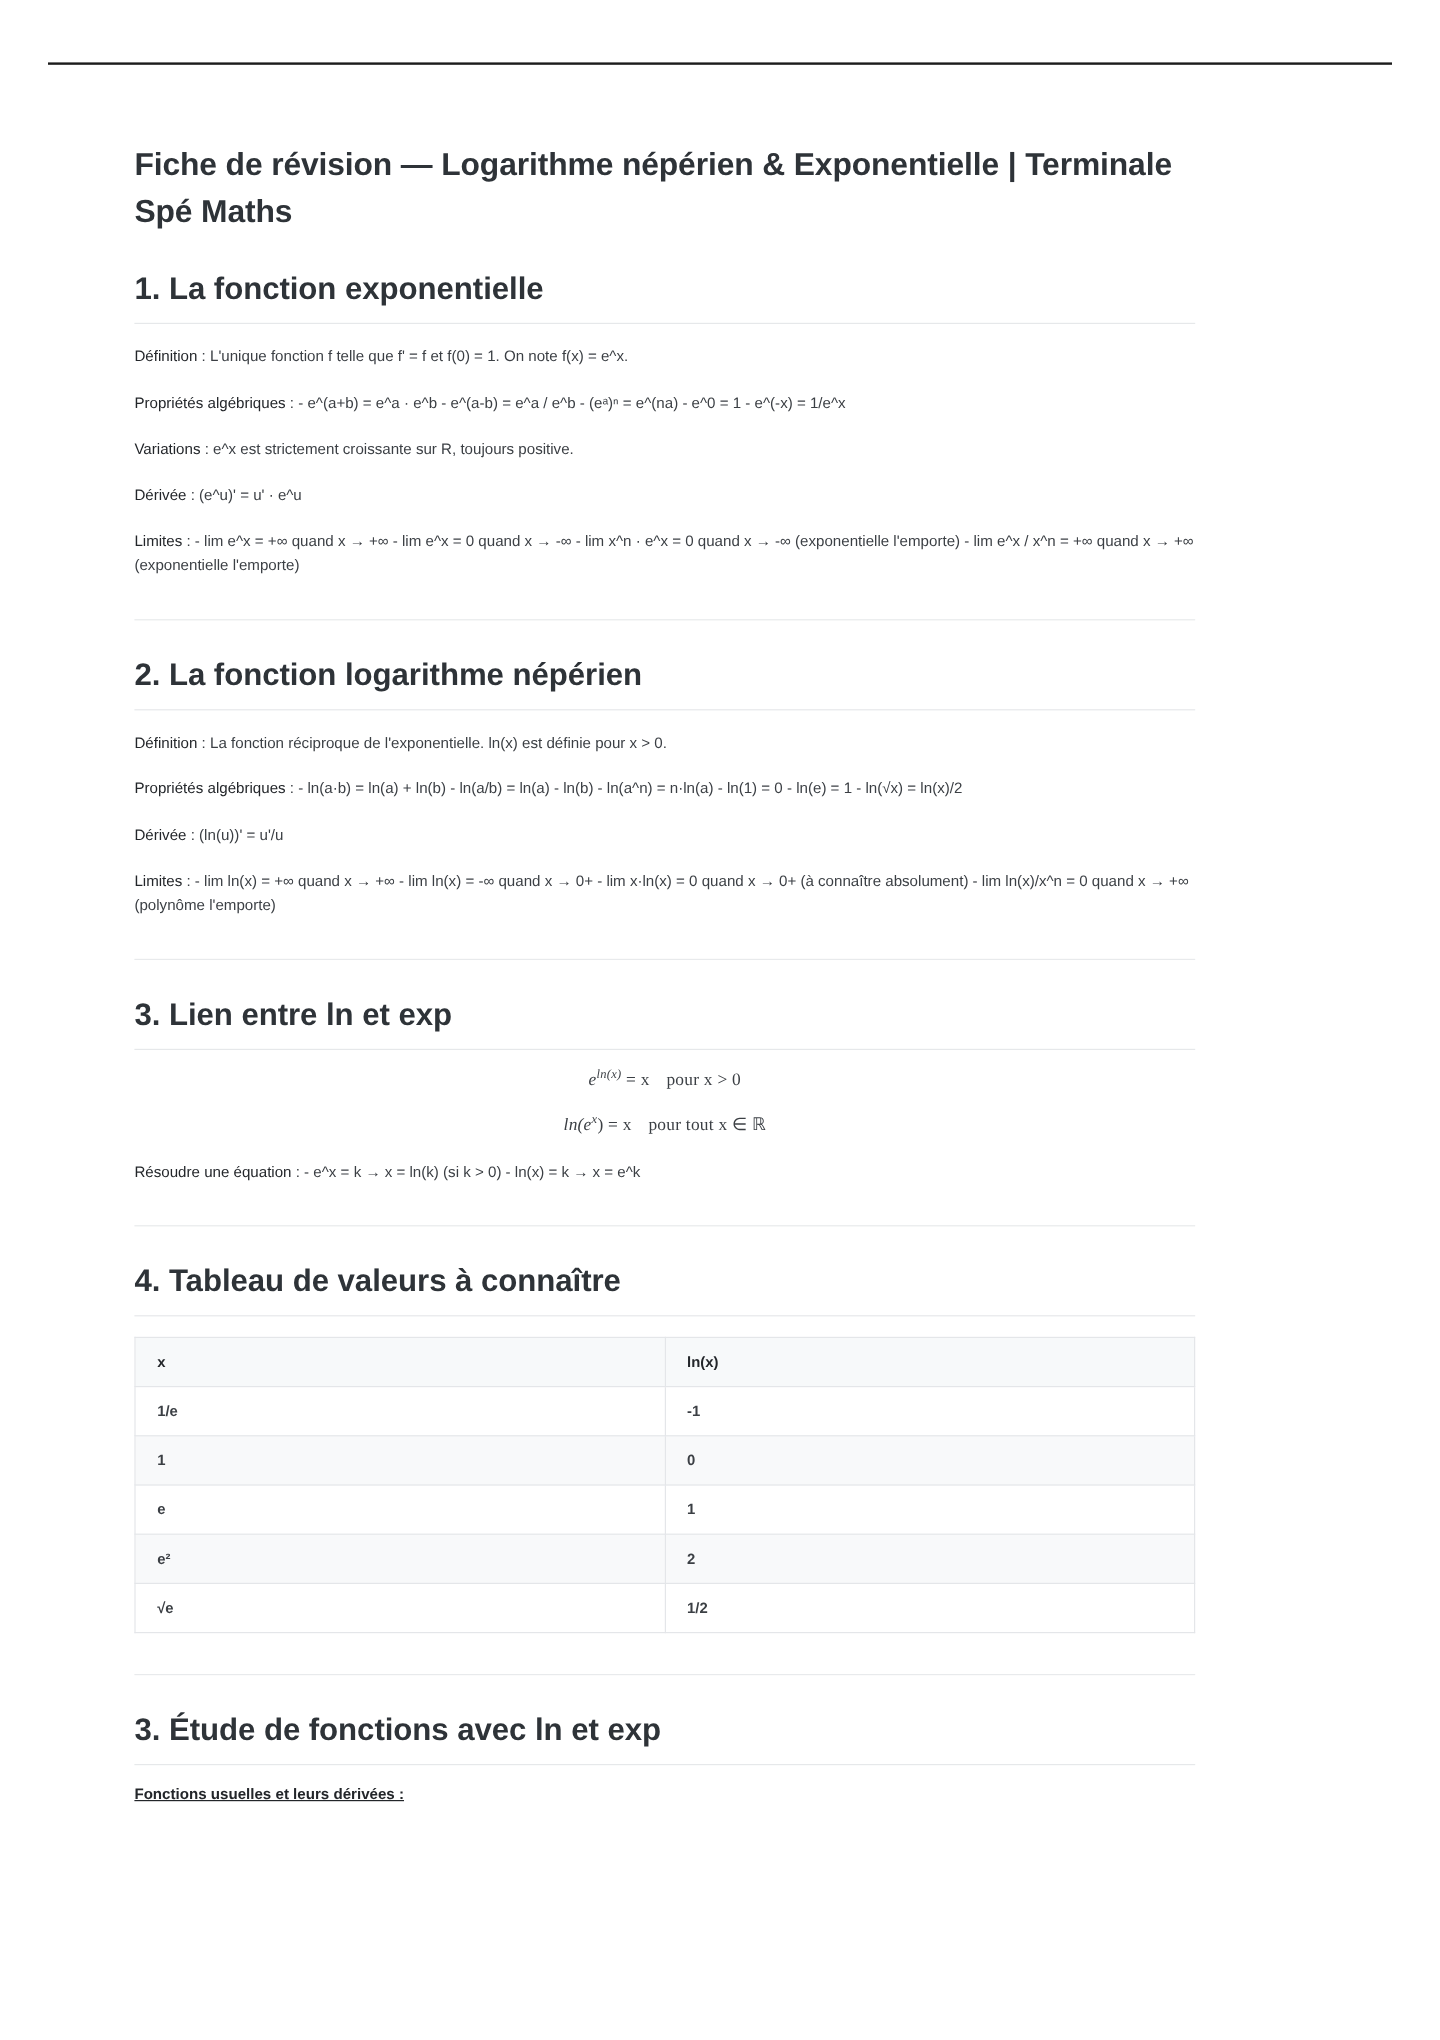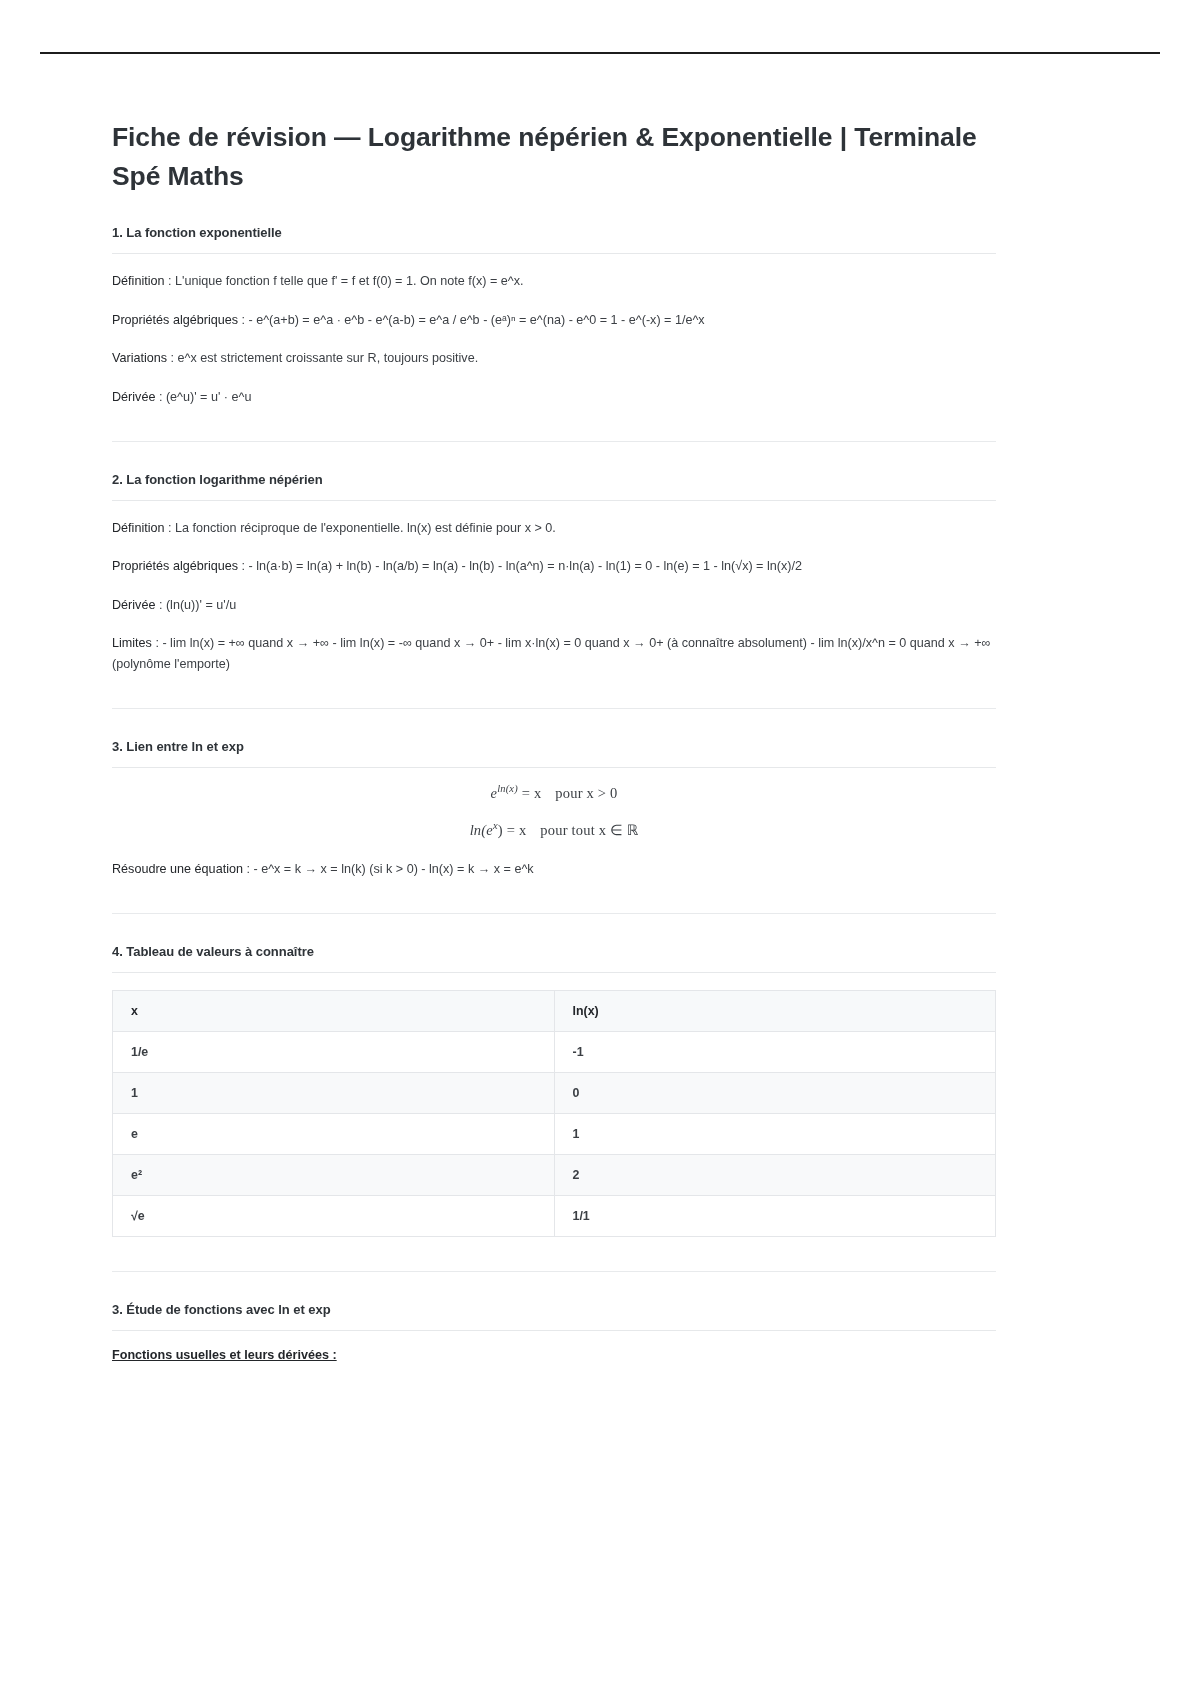--- a/index.html
+++ b/index.html
@@ -48,21 +48,21 @@
     color: #2e3338;
     margin: 0 0 30px 0;
     letter-spacing: -0.1px;
   }
 
   section.sec {
     margin: 0;
   }
 
   h2.sec-title {
-    font-size: 13px;
+    font-size: 26px;
     font-weight: 700;
     color: #2e3338;
     margin: 0 0 13px 0;
     letter-spacing: -0.05px;
   }
 
   .sec-rule {
     border: 0;
     border-top: 1px solid #e6e8ea;
     margin: 0 0 17px 0;
@@ -153,20 +153,21 @@
 
     <h1 class="doc-title">Fiche de révision — Logarithme népérien &amp; Exponentielle | Terminale Spé Maths</h1>
 
     <section class="sec">
       <h2 class="sec-title">1. La fonction exponentielle</h2>
       <hr class="sec-rule">
       <p class="line"><b>Définition</b><span> : L'unique fonction f telle que f' = f et f(0) = 1. On note f(x) = e^x.</span></p>
       <p class="line"><b>Propriétés algébriques</b><span> : - e^(a+b) = e^a · e^b - e^(a-b) = e^a / e^b - (eᵃ)ⁿ = e^(na) - e^0 = 1 - e^(-x) = 1/e^x</span></p>
       <p class="line"><b>Variations</b><span> : e^x est strictement croissante sur R, toujours positive.</span></p>
       <p class="line"><b>Dérivée</b><span> : (e^u)' = u' · e^u</span></p>
+      <p class="line"><b>Limites</b><span> : - lim e^x = +∞ quand x → +∞ - lim e^x = 0 quand x → -∞ - lim x^n · e^x = 0 quand x → -∞ (exponentielle l'emporte) - lim e^x / x^n = +∞ quand x → +∞ (exponentielle l'emporte)</span></p>
     </section>
 
     <hr class="sec-sep">
 
     <section class="sec">
       <h2 class="sec-title">2. La fonction logarithme népérien</h2>
       <hr class="sec-rule">
       <p class="line"><b>Définition</b><span> : La fonction réciproque de l'exponentielle. ln(x) est définie pour x &gt; 0.</span></p>
       <p class="line"><b>Propriétés algébriques</b><span> : - ln(a·b) = ln(a) + ln(b) - ln(a/b) = ln(a) - ln(b) - ln(a^n) = n·ln(a) - ln(1) = 0 - ln(e) = 1 - ln(√x) = ln(x)/2</span></p>
       <p class="line"><b>Dérivée</b><span> : (ln(u))' = u'/u</span></p>
@@ -211,21 +212,21 @@
           <tr>
             <td>e</td>
             <td>1</td>
           </tr>
           <tr>
             <td>e²</td>
             <td>2</td>
           </tr>
           <tr>
             <td>√e</td>
-            <td>1/1</td>
+            <td>1/2</td>
           </tr>
         </tbody>
       </table>
     </section>
 
     <hr class="sec-sep">
 
     <section class="sec">
       <h2 class="sec-title">3. Étude de fonctions avec ln et exp</h2>
       <hr class="sec-rule">

